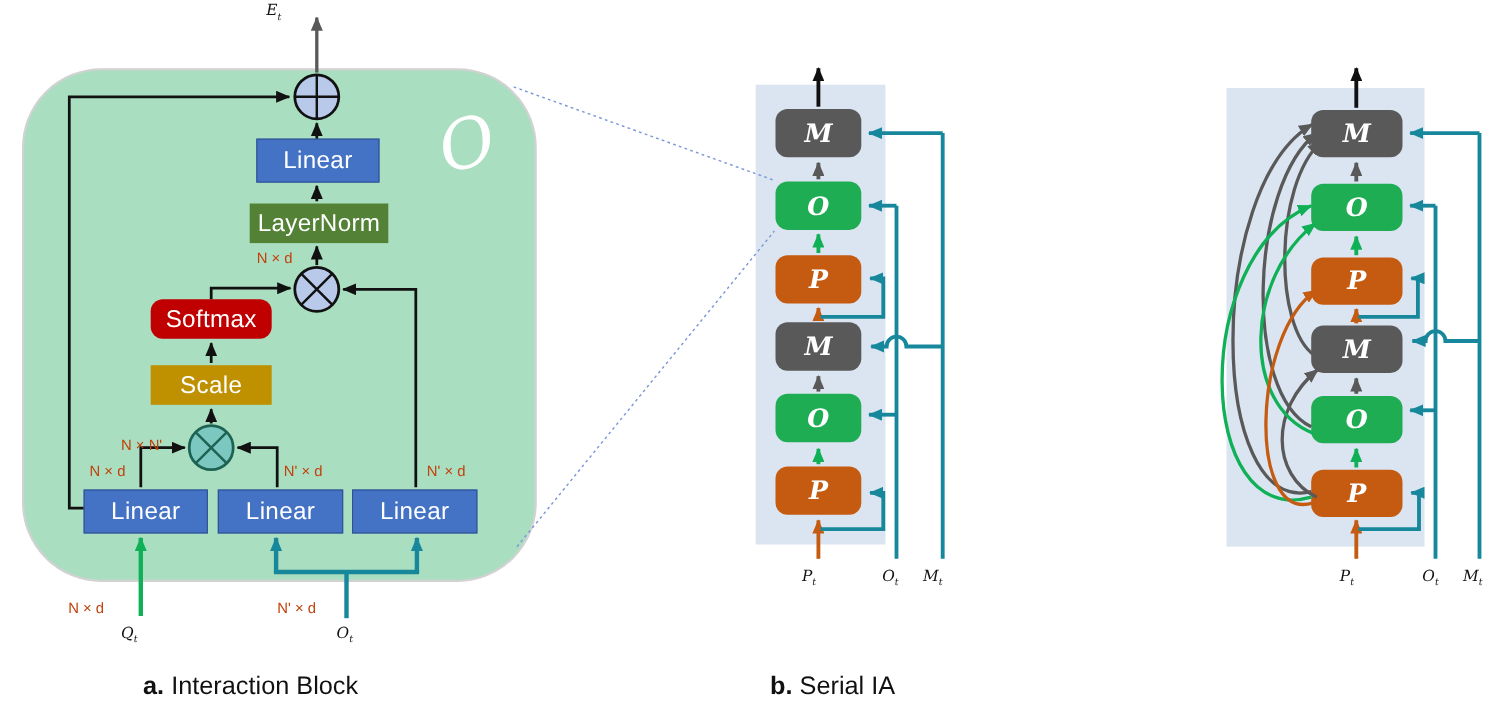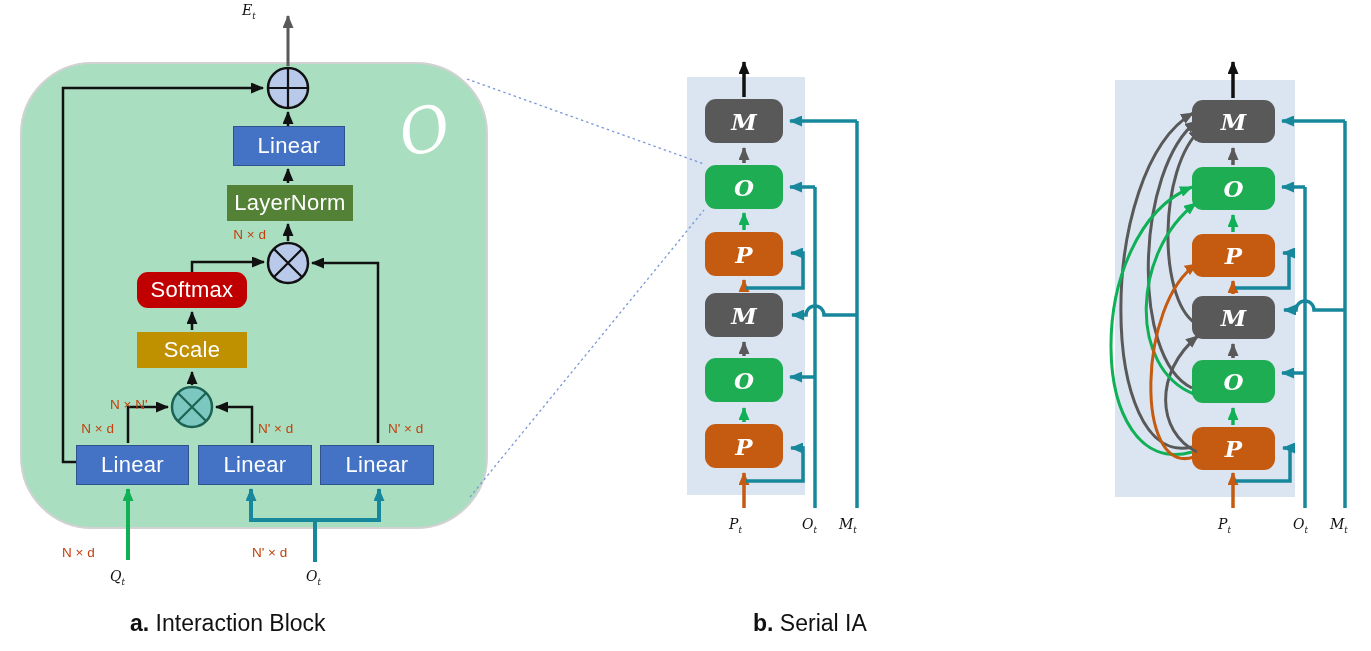--- a/index.html
+++ b/index.html
@@ -213,17 +213,17 @@
   <div class="mathlab" style="left:1293px;top:516px;">
     <span>O</span><sub>t</sub>
   </div>
   <div class="mathlab" style="left:1330px;top:516px;">
     <span>M</span><sub>t</sub>
   </div>
 
   <div class="caption" style="left:102px;top:610px;margin-left:28px;">
     <span class="cl">a.</span> <span>Interaction Block</span>
   </div>
-  <div class="caption" style="left:753px;top:610px;">
+  <div class="caption" style="left:700px;top:610px;">
     <span class="cl">b.</span> <span>Serial IA</span>
   </div>
 
 </div>
 
 </body></html>

